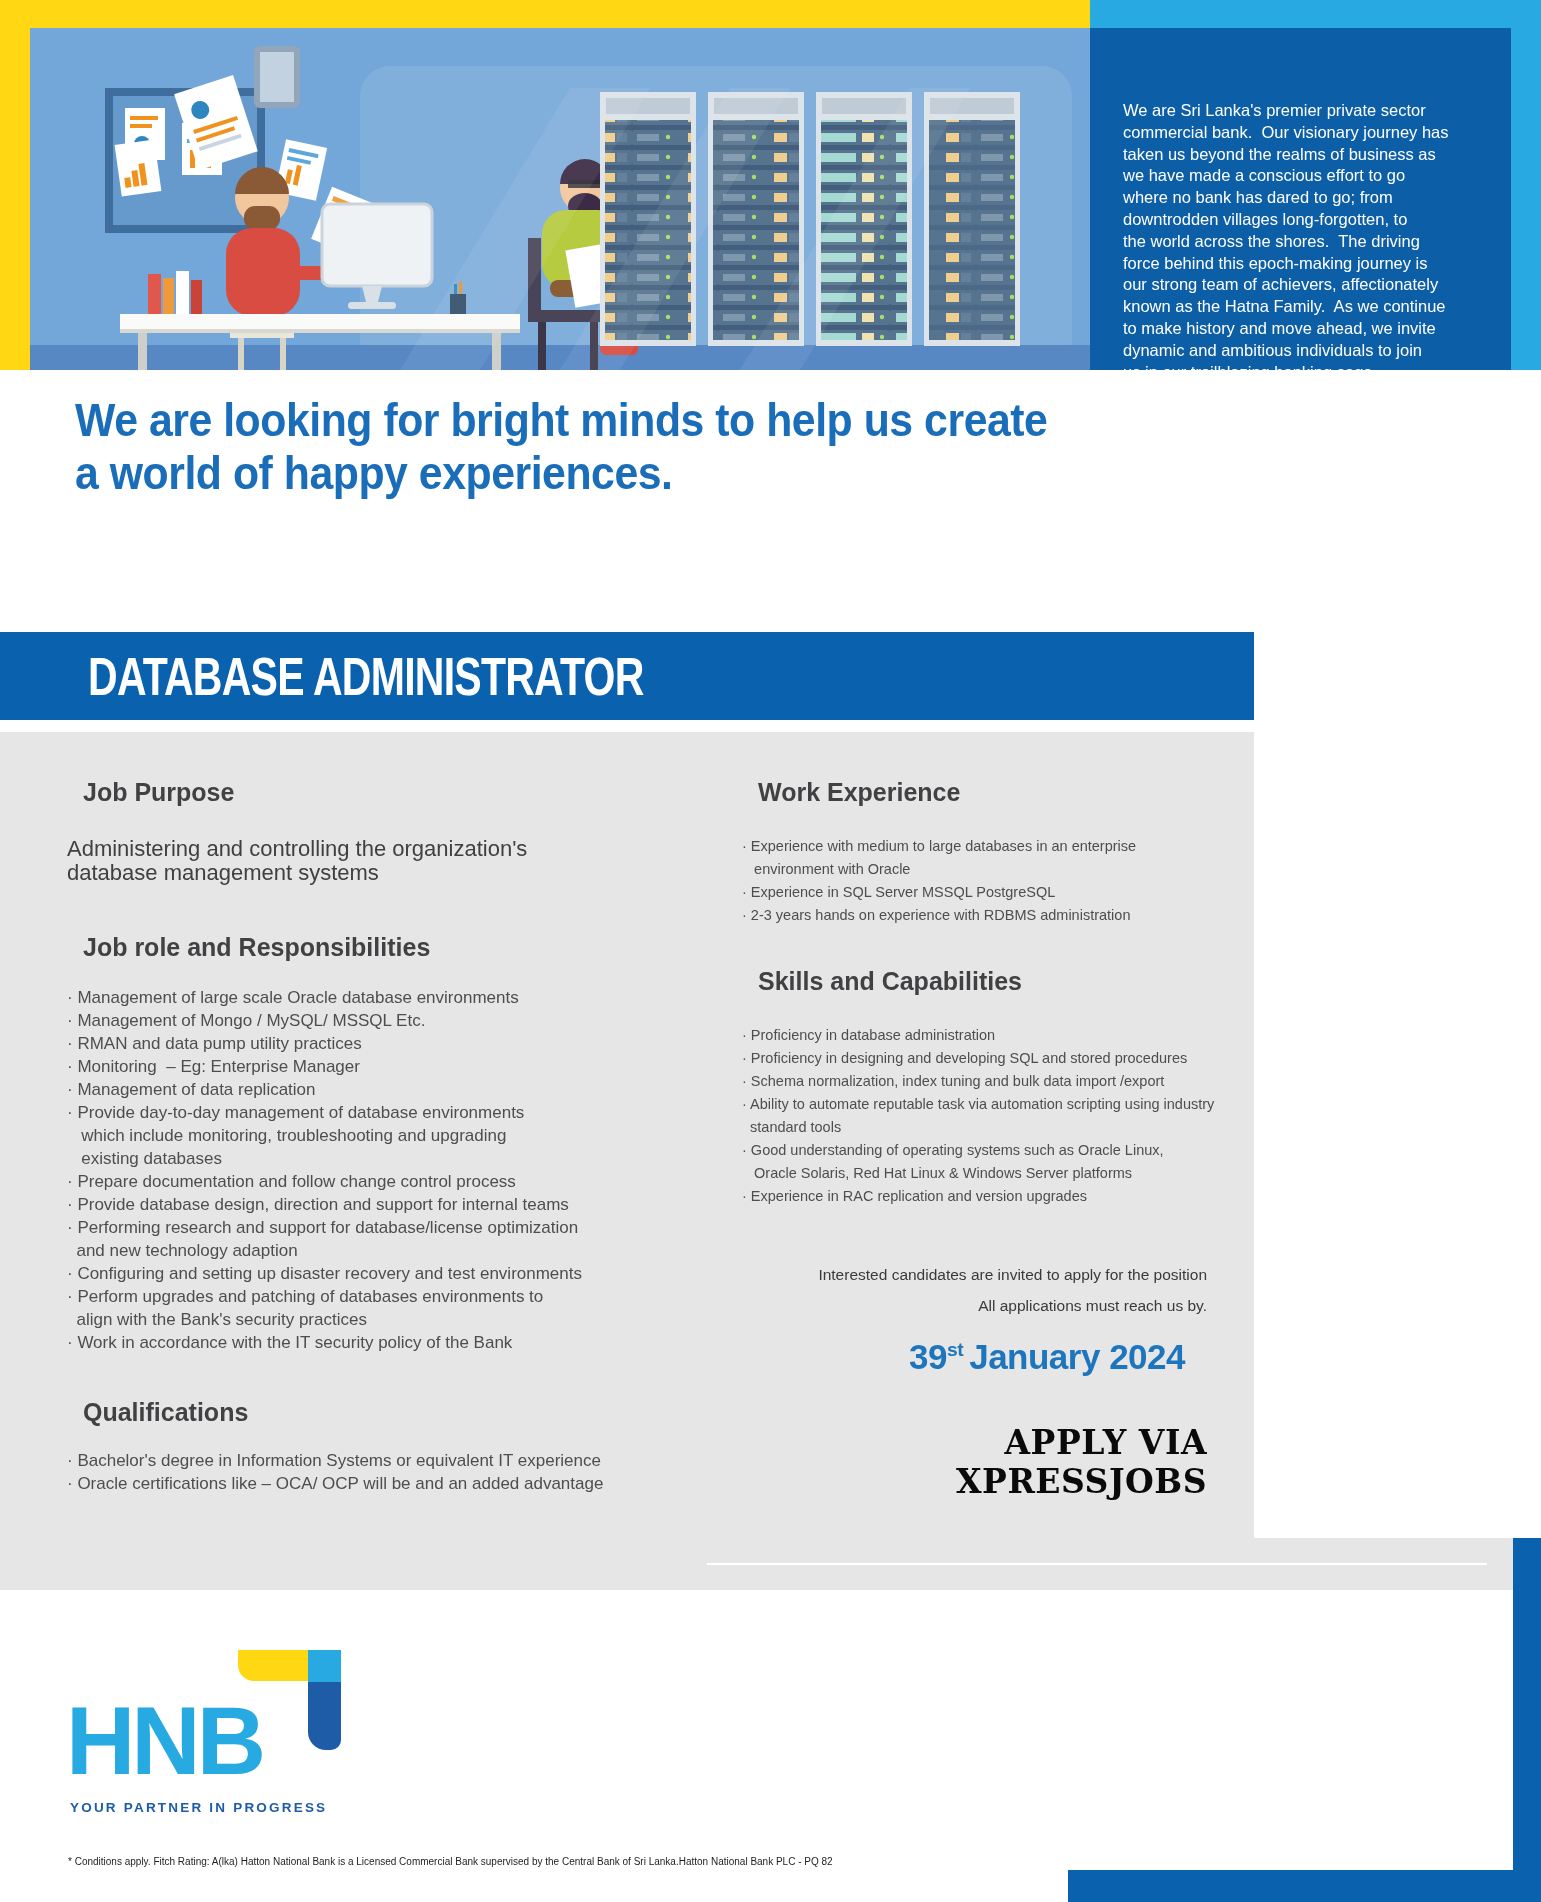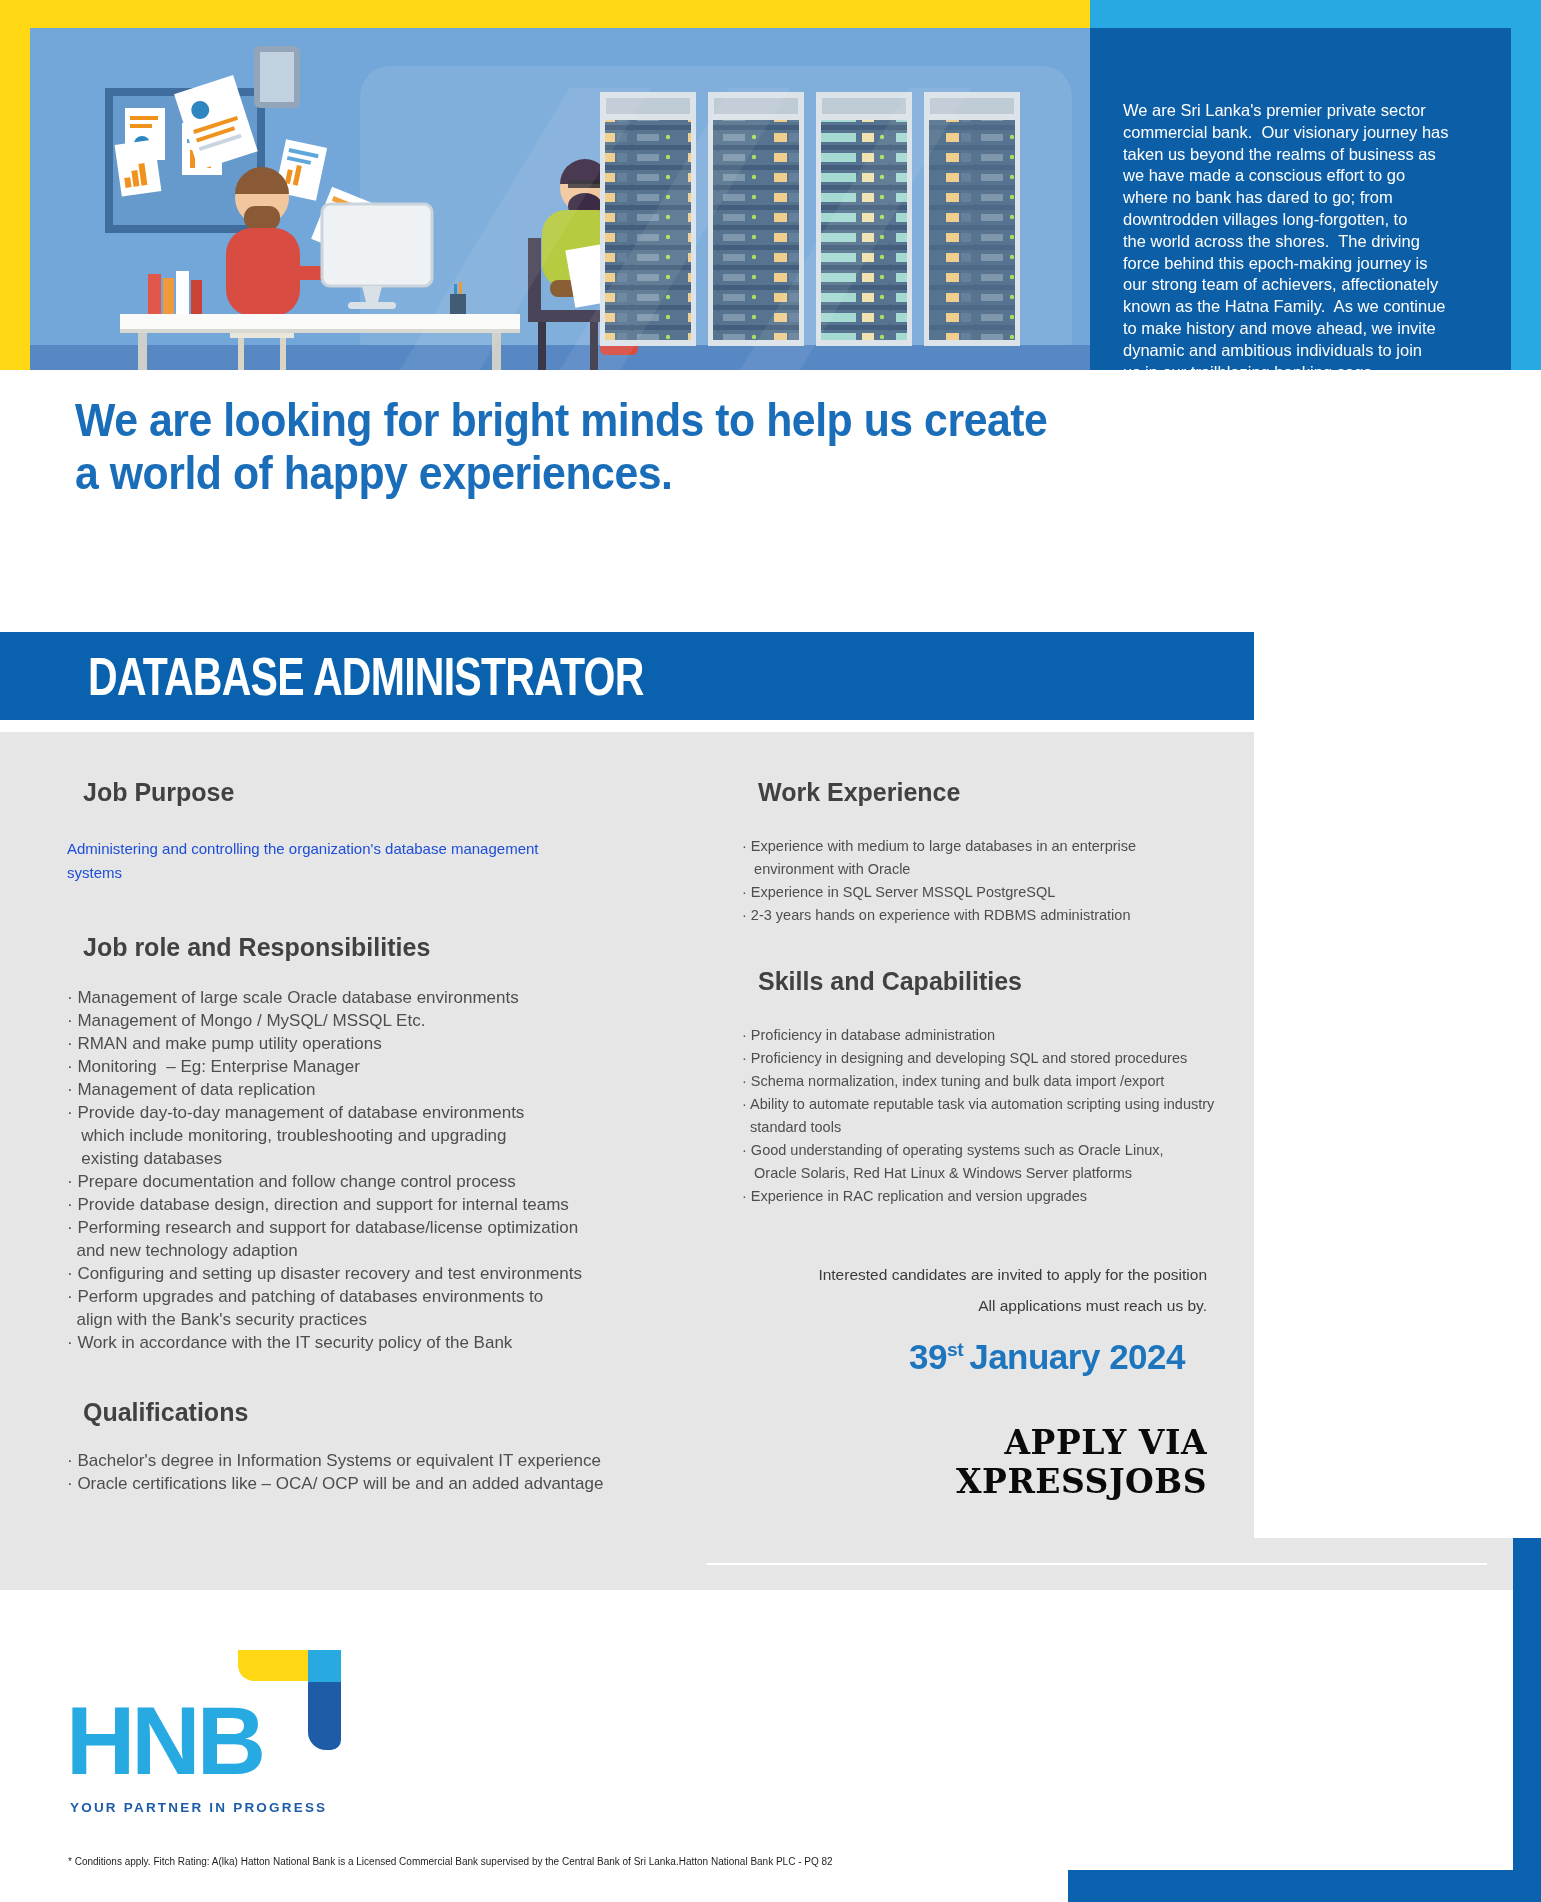--- a/index.html
+++ b/index.html
@@ -33,21 +33,21 @@
     letter-spacing:-1px;white-space:nowrap;
   }
   
   .content{position:absolute;left:0;top:732px;width:1254px;height:858px;background:#E6E6E7;}
   .gray-strip{position:absolute;left:1254px;top:1538px;width:259px;height:52px;background:#E6E6E7;}
   .white-rule{position:absolute;left:707px;top:1563px;width:780px;height:2px;background:#ffffff;}
   .col{position:absolute;top:30px;}
   .col-left{left:67px;width:585px;}
   .col-right{left:742px;width:505px;}
   .sec-h{margin:16px;font-size:25px;font-weight:700;color:#414042;}
-  .body-p{margin:30px 0 0 0;width:505px;font-size:15px;line-height:24px;color:#1d4ed8;}
+  .body-p{margin:30px 0 0 0;width:505px;font-size:22px;line-height:24px;color:#404040;}
   .blist{list-style:none;margin:0;padding:0;color:#4D4E50;}
   .blist li{white-space:pre-wrap;}
   .col-left .blist{margin-top:24px;font-size:17px;line-height:23px;}
   .col-left .sec-h.mt1{margin-top:48px;}
   .col-left .sec-h.mt2{margin-top:44px;}
   .col-left .blist.qual{margin-top:22px;}
   .col-right .blist{margin-top:28px;font-size:14.5px;line-height:23px;}
   .col-right .sec-h.mt1{margin-top:40px;}
   
   .apply{margin-top:58px;text-align:right;padding-right:40px;color:#3A3A3C;}
@@ -266,21 +266,21 @@
   <div class="content">
 
     <div class="col col-left">
       <h2 class="sec-h">Job Purpose</h2>
       <p class="body-p">Administering and controlling the organization's database management systems</p>
 
       <h2 class="sec-h mt1">Job role and Responsibilities</h2>
       <ul class="blist">
         <li>· Management of large scale Oracle database environments</li>
         <li>· Management of Mongo / MySQL/ MSSQL Etc.</li>
-        <li>· RMAN and make pump utility operations</li>
+        <li>· RMAN and data pump utility practices</li>
         <li>· Monitoring  – Eg: Enterprise Manager</li>
         <li>· Management of data replication</li>
         <li>· Provide day-to-day management of database environments
    which include monitoring, troubleshooting and upgrading
    existing databases</li>
         <li>· Prepare documentation and follow change control process</li>
         <li>· Provide database design, direction and support for internal teams</li>
         <li>· Performing research and support for database/license optimization
   and new technology adaption</li>
         <li>· Configuring and setting up disaster recovery and test environments</li>

